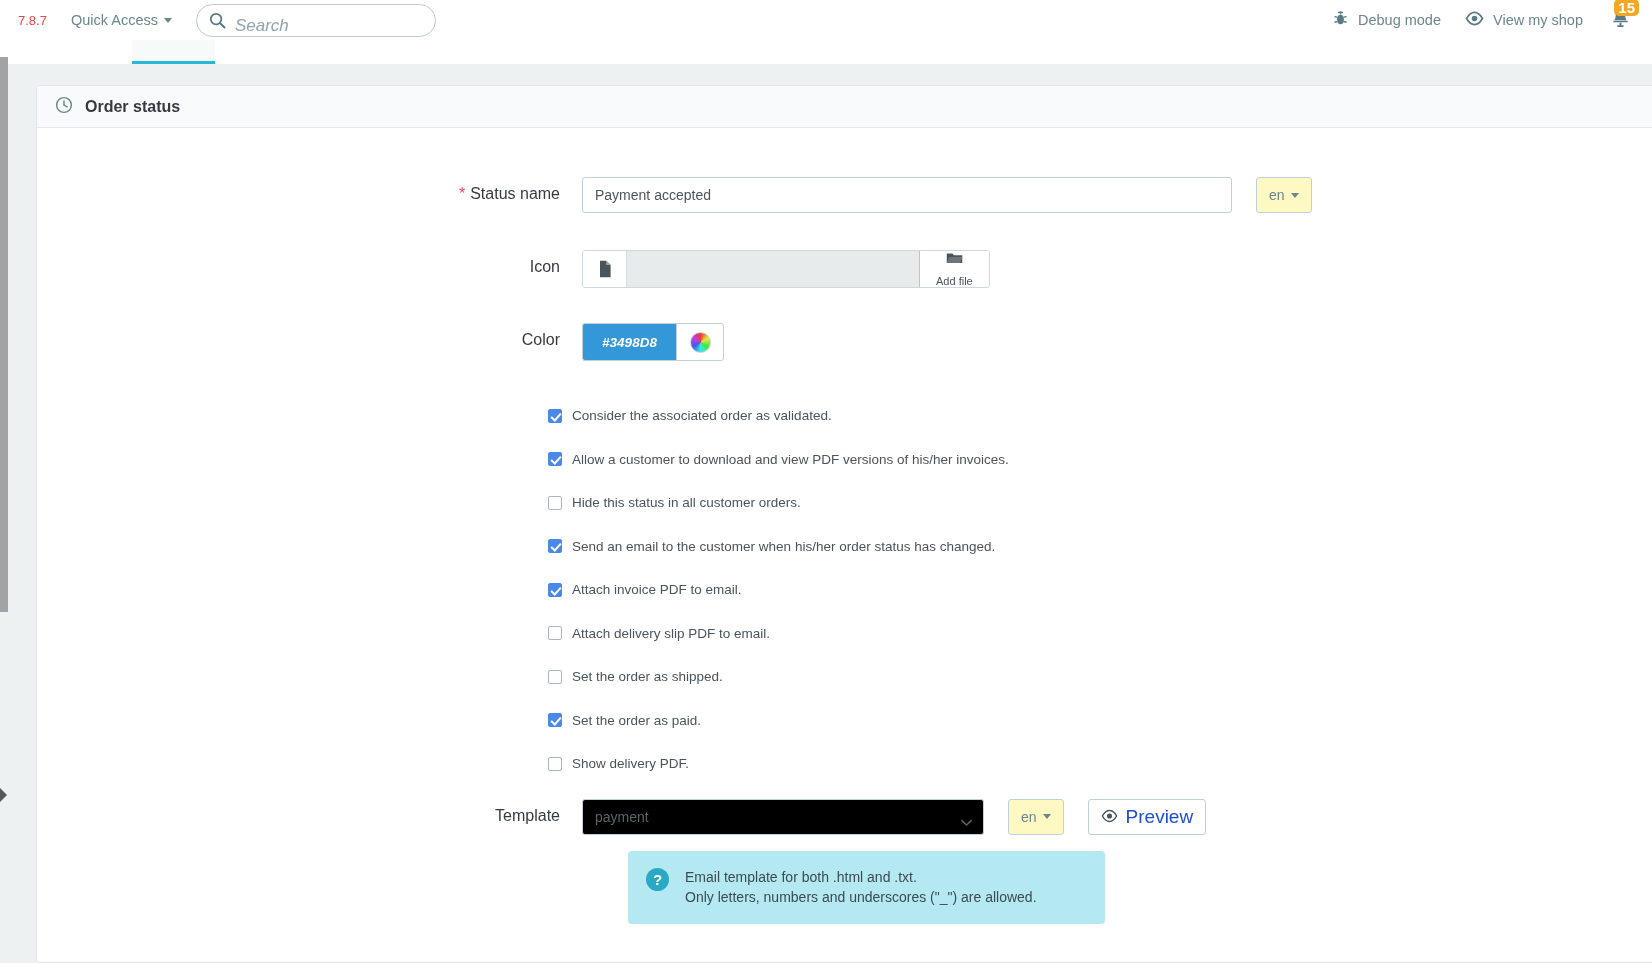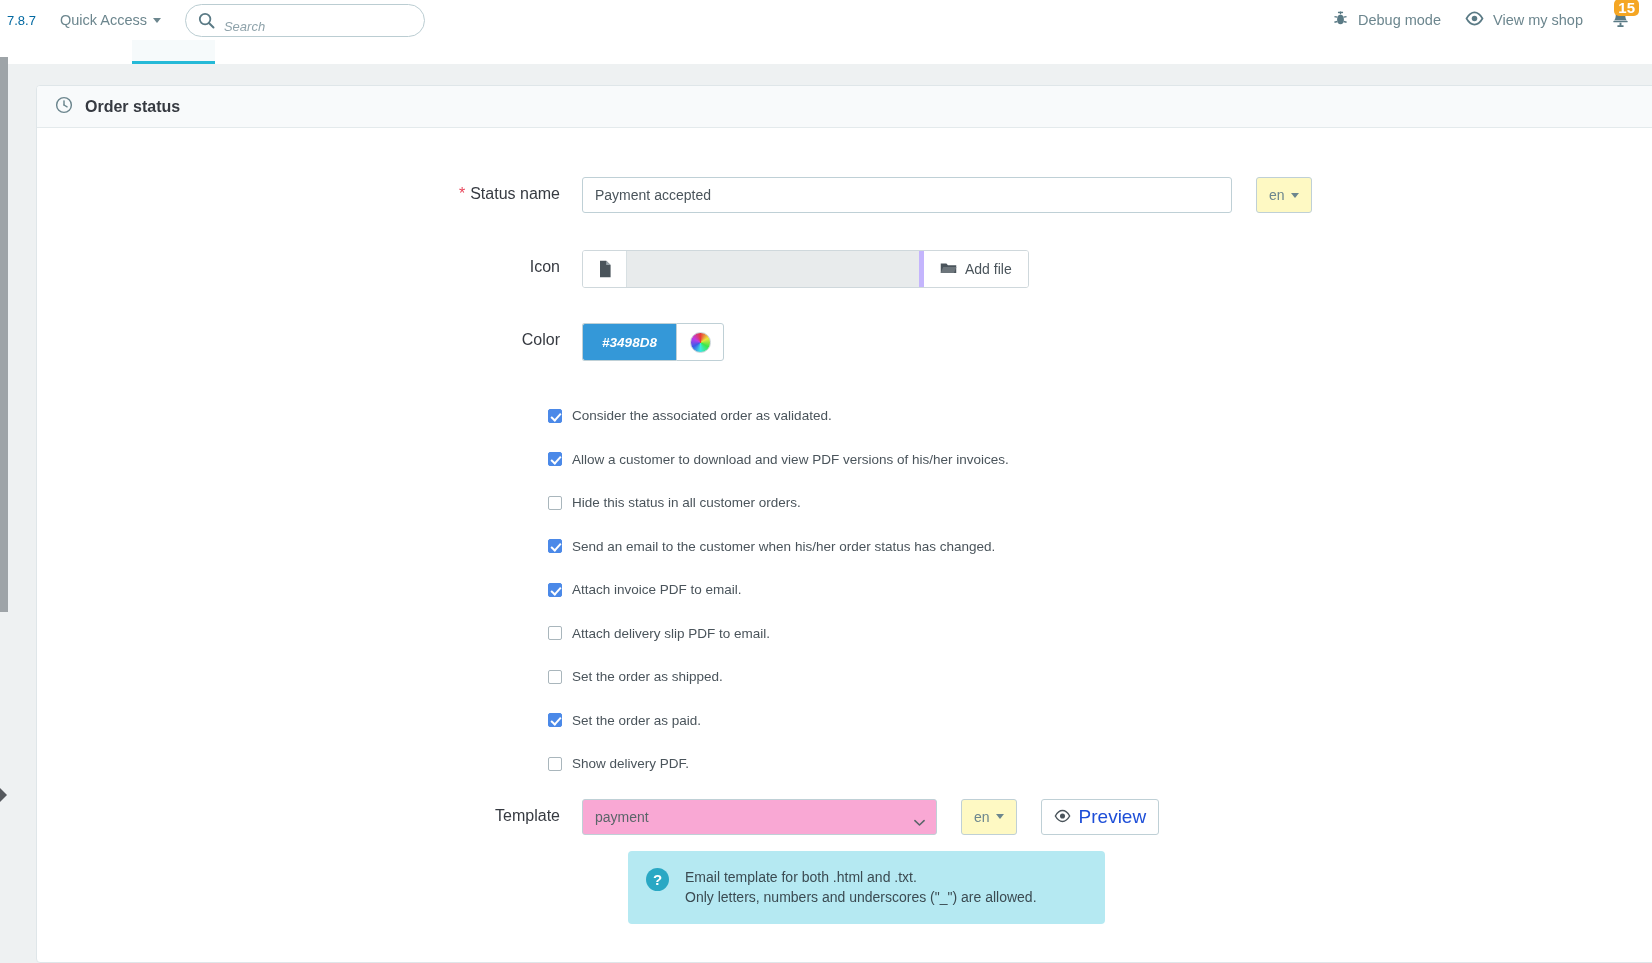--- a/index.html
+++ b/index.html
@@ -14,22 +14,22 @@
 
   
   #header {
     position: absolute; top: 0; left: 0;
     width: 1652px; height: 40px;
     background: #ffffff;
     display: flex; align-items: center;
     z-index: 30;
   }
   #version-label {
-    font-size: 13px; color: #0369a1;
-    margin-left: 0px; padding-left: 7px;
+    font-size: 13px; color: #ef4444;
+    margin-left: 0px; padding-left: 18px;
     white-space: nowrap;
   }
   #quick-access {
     display: flex; align-items: center; gap: 6px;
     margin-left: 24px;
     font-size: 14.5px; color: #6c868e;
     cursor: pointer; white-space: nowrap;
   }
   .caret-down {
     width: 0; height: 0;
@@ -42,21 +42,21 @@
     position: relative;
     margin-left: 24px;
     width: 240px; height: 33px;
   }
   #search-box {
     width: 240px; height: 33px;
     border: 1px solid #bbcdd2;
     border-radius: 17px;
     background: #fff;
     padding: 12px 12px 0 38px;
-    font-size: 13px; font-style: italic;
+    font-size: 17px; font-style: italic;
     color: #000000;
     outline: none;
     font-family: "Liberation Sans", sans-serif;
   }
   #search-box::placeholder { color: #8fa3ab; font-style: italic; opacity: 1; }
   #search-icon-wrap {
     position: absolute; left: 13px; top: 8px;
     pointer-events: none;
   }
   #header-right {
@@ -206,26 +206,27 @@
     background: #ffffff;
     border-right: 1px solid #d8e0e3;
     display: flex; align-items: center; justify-content: center;
   }
   .file-text-cell {
     width: 292px;
     background: #e8ebec;
   }
   .file-btn-cell {
     background: #ffffff;
-    border-left: 5px solid #c4b5fd;
+    border-left: 1px solid #c4b5fd;
     display: flex; align-items: center; gap: 8px;
     padding: 0 16px;
-    font-size: 14px; color: #4a545b;
+    font-size: 11px; color: #4a545b;
     cursor: pointer;
     white-space: nowrap;
+    flex-direction: column;
   }
 
   
   .color-group { display: flex; align-items: stretch; height: 38px; font-style: italic; }
   .color-value {
     width: 94px;
     display: flex; align-items: center; justify-content: center;
     font-size: 13.5px; font-weight: bold;
     color: #ffffff;
     border: 1px solid #bfd0d6;
@@ -274,26 +275,26 @@
     border-width: 0 2px 2px 0;
     transform: rotate(42deg);
   }
   .chk-label {
     font-size: 13.5px; color: #4a545b;
     white-space: nowrap; cursor: pointer;
   }
 
   
   .sel-input {
-    width: 355px; height: 36px;
+    width: 402px; height: 36px;
     border: 1px solid #bfd0d6;
     border-radius: 3px;
     padding: 0 46px 0 12px;
     font-size: 14px; color: #5a6569;
-    background: #f9a8d4;
+    background: #000000;
     outline: none;
     appearance: none;
     -webkit-appearance: none;
     font-family: "Liberation Sans", sans-serif;
     cursor: pointer;
   }
   .sel-wrap { position: relative; display: inline-block; }
   .sel-caret {
     position: absolute; right: 12px; top: 14px;
     pointer-events: none;

